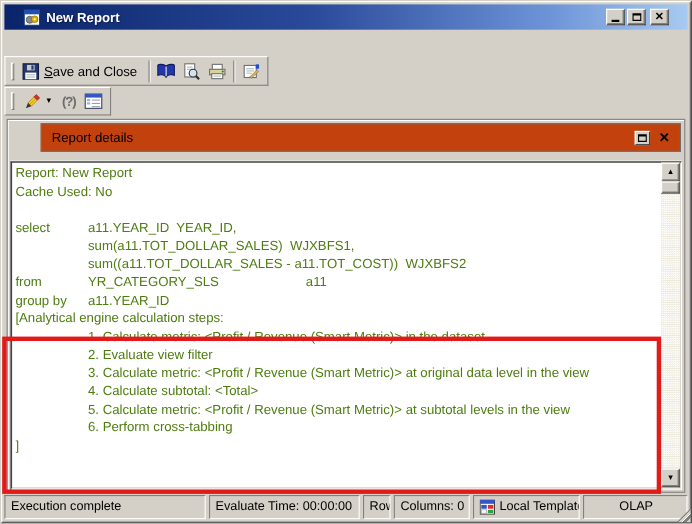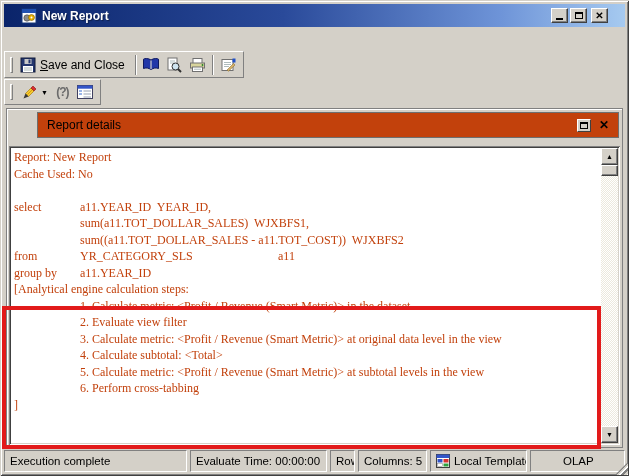--- a/index.html
+++ b/index.html
@@ -82,22 +82,22 @@
 
   .textarea {
     position:absolute; left:2px; right:2px; top:37px; bottom:2px; background:#fff;
     box-shadow: inset 1px 1px #808080, inset -1px -1px #fff,
                 inset 2px 2px #404040, inset -2px -2px #D4D0C8;
   }
   .text-content {
     position:absolute; left:5px; top:3px; right:22px; bottom:3px; overflow:hidden;
   }
   pre.doc {
-    font-family:Liberation Serif, serif; font-size:12px; line-height:16.5px;
-    white-space:pre; tab-size:66px; -moz-tab-size:66px; color:#c2410c;
+    font-family:Liberation Sans, sans-serif; font-size:12px; line-height:16.5px;
+    white-space:pre; tab-size:66px; -moz-tab-size:66px; color:#4d7c0f;
   }
   pre.doc.analysis { }
 
   
   .vscroll {
     position:absolute; top:2px; right:2px; bottom:2px; width:17px;
     background-color:#ECE9DD;
     background-image:repeating-conic-gradient(#fff 0% 25%, #ECE9DD 0% 50%);
     background-size:2px 2px;
   }
@@ -306,21 +306,21 @@
       </div>
     </div>
   </div>
 
   <div class="red-box" style="border-color: rgb(226, 26, 26);"></div>
 
   <div class="statusbar">
     <span class="sb-panel sb-p1">Execution complete</span>
     <span class="sb-panel sb-p2">Evaluate Time: 00:00:00</span>
     <span class="sb-panel sb-p3">Rows: 0</span>
-    <span class="sb-panel sb-p4">Columns: 5</span>
+    <span class="sb-panel sb-p4">Columns: 0</span>
     <span class="sb-panel sb-p5">
       <span>
         <svg width="14" height="14" viewBox="0 0 14 14">
           <rect x="0.5" y="0.5" width="13" height="13" fill="#fff" stroke="#404040"></rect>
           <rect x="0.5" y="0.5" width="13" height="3.5" fill="#3355C8"></rect>
           <rect x="1.5" y="5" width="5" height="3.5" fill="#3355C8"></rect>
           <rect x="7.5" y="5" width="5" height="3.5" fill="#D83030"></rect>
           <rect x="1.5" y="9.5" width="5" height="3" fill="#fff" stroke="#808080" stroke-width="0.5"></rect>
           <rect x="7.5" y="9.5" width="5" height="3" fill="#30A040"></rect>
         </svg>

